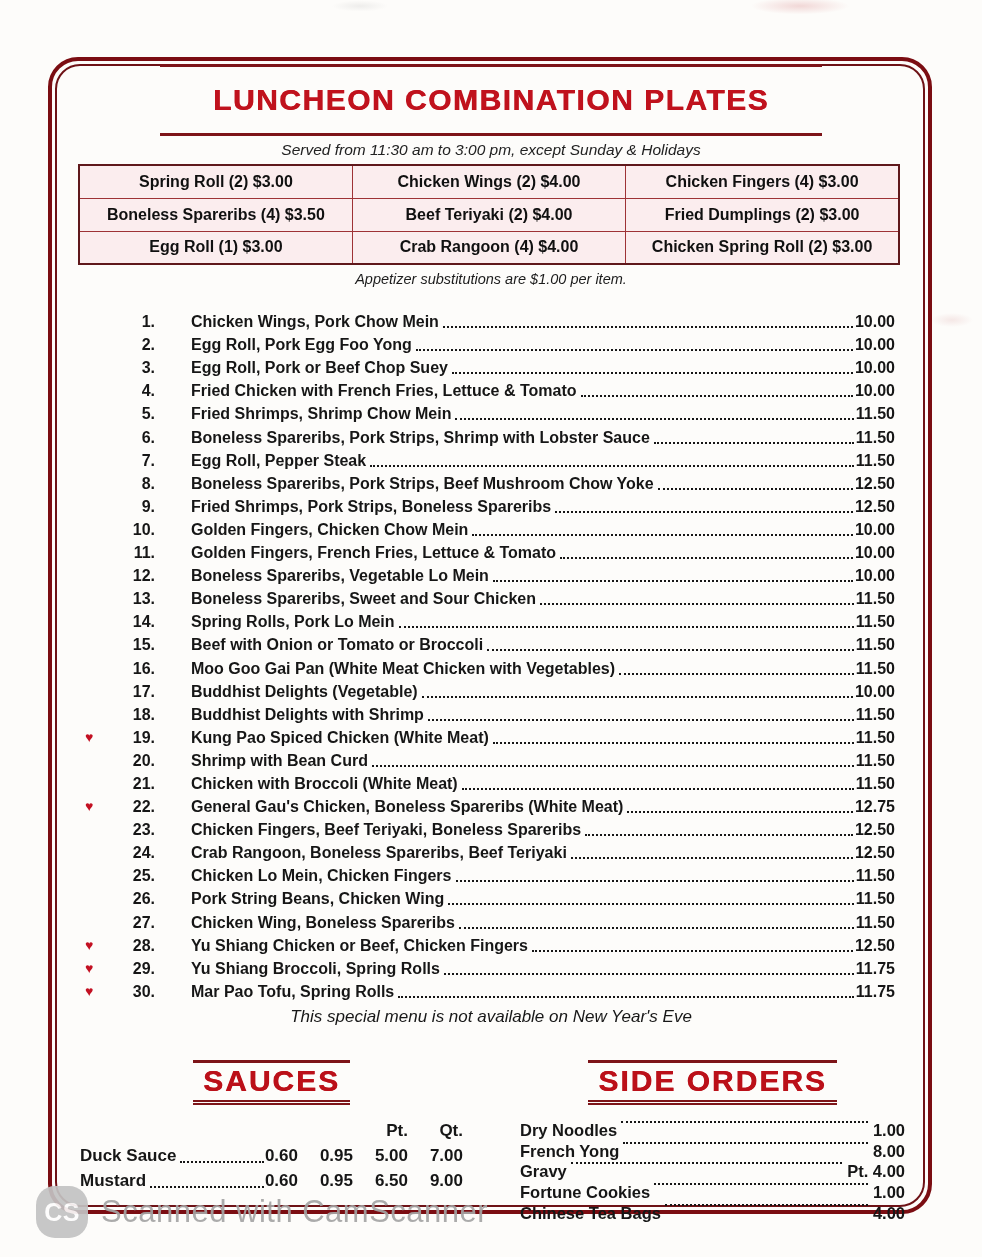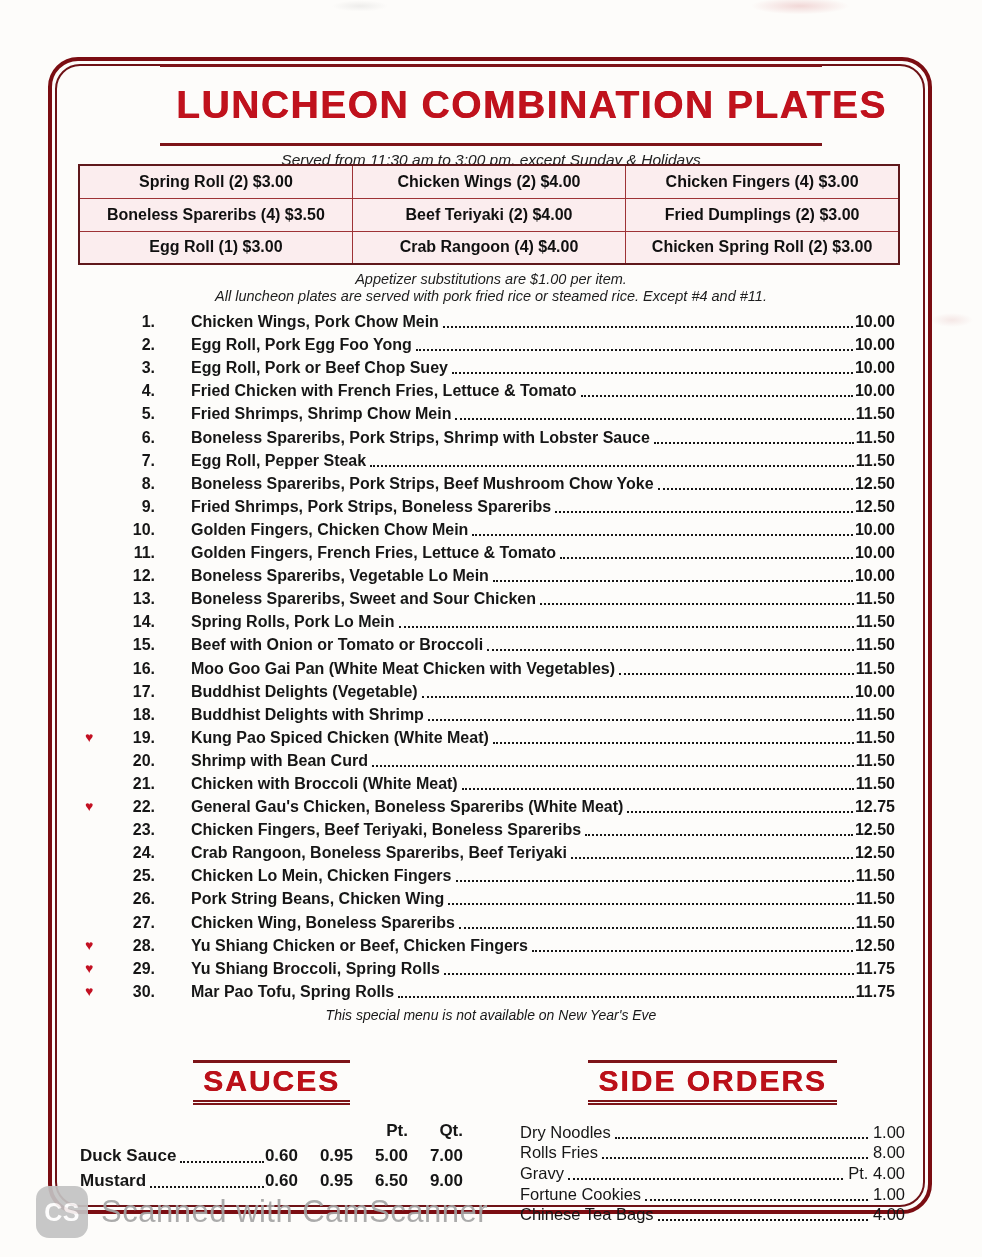--- a/index.html
+++ b/index.html
@@ -16,21 +16,21 @@
   
   .frame-outer {
     position:absolute; left:48px; top:57px; width:884px; height:1157px;
     border:4px solid #7b0d12; border-radius:30px; z-index:1;
   }
   .frame-inner { position:absolute; inset:3px; border:2px solid #6e1216; border-radius:25px; }
 
   .title-block { position:absolute; left:0; right:0; top:64px; margin:0 auto; width:662px; text-align:center; z-index:2; }
   .rule-top { border-top:3px solid #7d1418; margin-bottom:2px; }
   .menu-title {
-    margin:16px; font-size:39px; font-weight:bold; letter-spacing:1.5px;
+    margin:16px; font-size:30px; font-weight:bold; letter-spacing:1.5px;
     color:#c0121d; line-height:1.12; white-space:nowrap;
     text-shadow:.6px 0 0 #c0121d;
   }
   .rule-bottom { border-top:3px solid #7d1418; margin-top:2px; margin-bottom:5px; }
   .subtitle { margin:0; font-style:italic; font-size:15.5px; color:#222; }
   .appetizer-note { margin:2px 0 0; font-style:italic; font-weight:bold; font-size:15.5px; letter-spacing:.2px; color:#111; }
 
   .app-table {
     position:absolute; left:78px; top:164px; width:822px; z-index:2;
     border-collapse:collapse; border:2px solid #5f181b;
@@ -46,46 +46,46 @@
 
   .items { position:absolute; left:85px; top:308px; width:810px; z-index:2; }
   .item-row { display:flex; align-items:flex-end; height:23.1px; font-weight:bold; font-size:16px; }
   .spicy { width:28px; color:#c31022; font-size:14px; line-height:1; padding-bottom:3px; }
   .num { width:42px; text-align:right; }
   .iname { margin-left:36px; white-space:nowrap; }
   .dots { flex:1; border-bottom:2.5px dotted #161616; margin:0 2px 3px 4px; min-width:12px; }
   .price { text-align:right; white-space:nowrap; }
 
   .footer-note { position:absolute; left:0; right:0; top:1007px; margin:0; text-align:center;
-    font-style:italic; font-size:14px; color:#171717; z-index:2; }
+    font-style:italic; font-size:17px; color:#171717; z-index:2; }
 
   .section-title-wrap { width:-moz-fit-content; width:fit-content; margin:16px auto; }
   .section-title {
     margin:0; padding:1px 10px 2px; color:#bb1019; font-size:30px; font-weight:bold;
     letter-spacing:2px; white-space:nowrap; text-shadow:.5px 0 0 #bb1019;
     border-top:3px solid #7d1418; border-bottom:5px double #7d1418;
   }
   .sauces { position:absolute; left:80px; top:1044px; width:383px; z-index:2; }
   .sauce-head { display:flex; margin-top:8px; font-weight:bold; font-size:17px; }
   .sauce-head .spacer { flex:1; }
   .scell { width:55px; text-align:right; white-space:nowrap; }
   .sauce-row { display:flex; align-items:flex-end; margin-top:5px; font-weight:bold; font-size:17px; }
   .sauce-lead { flex:1; display:flex; align-items:flex-end; }
   .sname { white-space:nowrap; }
   .sdots { flex:1; border-bottom:2.5px dotted #161616; margin:0 1px 3px 4px; }
 
   .side-orders { position:absolute; left:520px; top:1044px; width:385px; z-index:2; }
   .so-list { margin-top:7px; }
-  .so-row { display:flex; align-items:flex-end; height:20.7px; font-weight:normal; font-size:16.5px; }
+  .so-row { display:flex; align-items:flex-start; height:20.7px; font-weight:bold; font-size:16.5px; }
   .so-row .dots { border-bottom-width:2.5px; margin-bottom:3px; }
   .so-row .price { margin-left:3px; }
 
   .watermark { position:absolute; left:36px; top:1186px; display:flex; align-items:center; gap:13px; z-index:6; opacity:.92; }
   .cs-icon {
-    width:52px; height:52px; border-radius:13px; background:#c3c3c3;
+    width:52px; height:52px; border-radius:19px; background:#c3c3c3;
     color:#fdfdfd; font-weight:bold; font-size:25px; letter-spacing:.5px;
     display:flex; align-items:center; justify-content:center;
   }
   .wm-text { font-size:31px; color:#a5a5a5; letter-spacing:.5px; white-space:nowrap; }
 </style>
 </head>
 <body>
 
 <div class="page">
 
@@ -116,21 +116,20 @@
         <tr>
           <td>Egg Roll (1) $3.00</td>
           <td>Crab Rangoon (4) $4.00</td>
           <td>Chicken Spring Roll (2) $3.00</td>
         </tr>
       </tbody>
   </table>
 
   <div class="notes">
     <p>Appetizer substitutions are $1.00 per item.</p>
-    <p>All luncheon plates are served with pork fried rice or steamed rice. Except #4 and #11.</p>
   </div>
 
   <div class="items">
       <div class="item-row">
         <span class="spicy"></span>
         <span class="num">1.</span>
         <span class="iname">Chicken Wings, Pork Chow Mein</span>
         <span class="dots"></span>
         <span class="price">10.00</span>
       </div>
@@ -379,21 +378,21 @@
     <div class="section-title-wrap">
       <h2 class="section-title">SIDE ORDERS</h2>
     </div>
     <div class="so-list" id="side-orders-list">
         <div class="so-row">
           <span class="iname" style="margin-left:0">Dry Noodles</span>
           <span class="dots"></span>
           <span class="price">1.00</span>
         </div>
         <div class="so-row">
-          <span class="iname" style="margin-left:0">Rolls Fries</span>
+          <span class="iname" style="margin-left:0">French Yong</span>
           <span class="dots"></span>
           <span class="price">8.00</span>
         </div>
         <div class="so-row">
           <span class="iname" style="margin-left:0">Gravy</span>
           <span class="dots"></span>
           <span class="price">Pt. 4.00</span>
         </div>
         <div class="so-row">
           <span class="iname" style="margin-left:0">Fortune Cookies</span>

